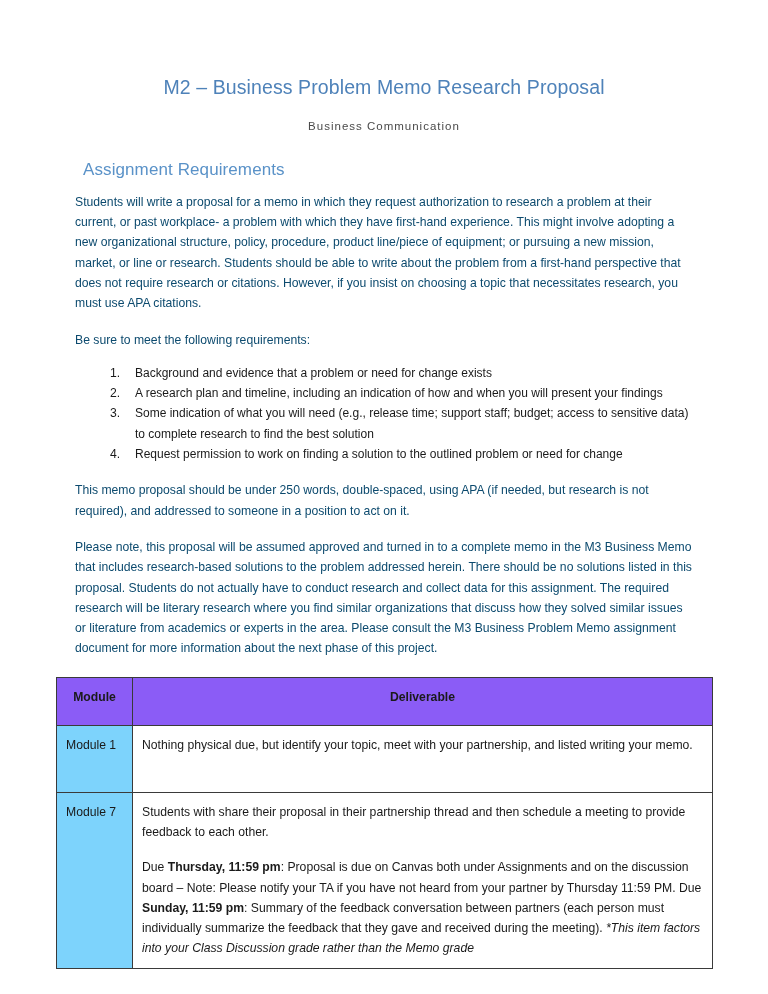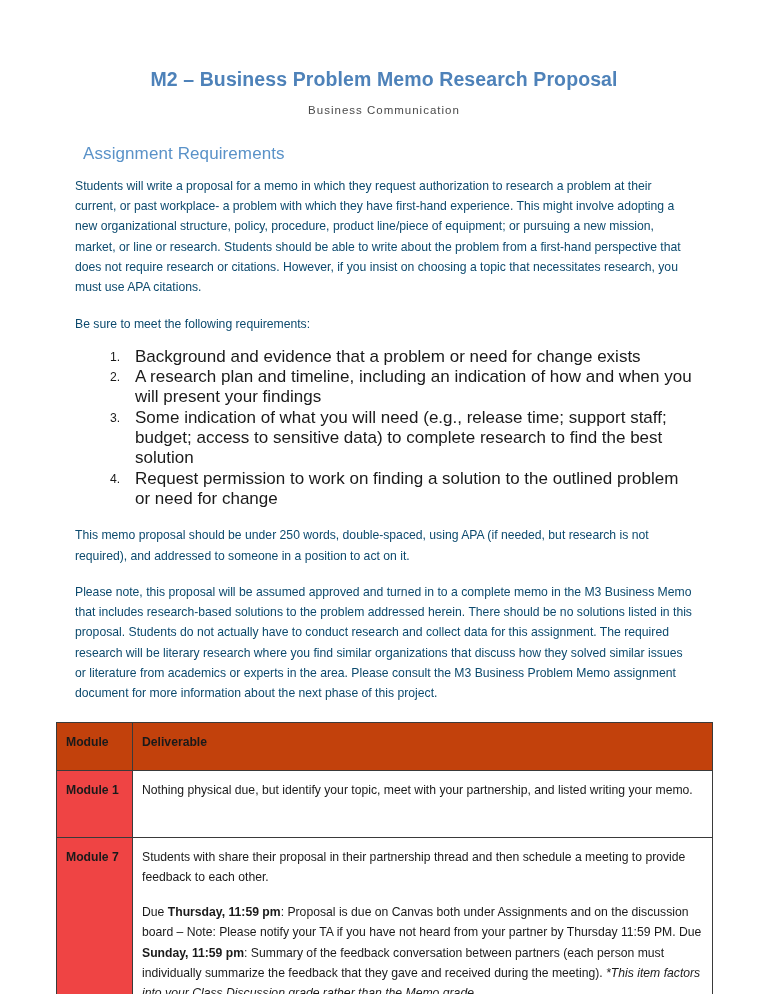--- a/index.html
+++ b/index.html
@@ -26,24 +26,24 @@
 
   .content {
     position: absolute;
     left: 75px;
     top: 0;
     width: 618px;
   }
 
   
   .doc-title {
-    margin: 8px;
+    margin: 16px;
     padding-top: 59px;
     font-size: 19.5px;
-    font-weight: bold;
+    font-weight: normal;
     line-height: 1.25;
     text-align: center;
     color: #4e82b9;
     letter-spacing: 0.1px;
   }
   .doc-subtitle {
     margin: 0;
     padding-top: 5px;
     font-size: 11.5px;
     font-weight: normal;
@@ -79,21 +79,21 @@
   ol.req-list {
     margin: 0;
     padding: 13px 0 0 0;
     list-style: none;
     counter-reset: reqitem;
   }
   ol.req-list > li {
     position: relative;
     counter-increment: reqitem;
     padding-left: 60px;
-    font-size: 17px;
+    font-size: 12px;
     line-height: 20.3px;
     color: #1a1a1a;
   }
   ol.req-list > li::before {
     content: counter(reqitem) ".";
     position: absolute;
     left: 35px;
     top: 0;
     width: 18px;
     text-align: left;
@@ -117,29 +117,30 @@
     vertical-align: top;
     padding: 9px 9px 9px 9px;
     font-size: 12.2px;
     line-height: 20.3px;
     text-align: left;
   }
   table.schedule col.c-module { width: 76px; }
   table.schedule col.c-deliv  { width: 580px; }
 
   table.schedule thead th {
-    background: #c2410c;
+    background: #8b5cf6;
     font-weight: bold;
     height: 22px;
     padding-top: 9px;
     padding-bottom: 16px;
+    text-align: center;
   }
   td.module-cell {
-    background: #ef4444;
-    font-weight: bold;
+    background: #7dd3fc;
+    font-weight: normal;
     white-space: nowrap;
   }
   td.deliv-cell {
     background: #ffffff;
   }
   td.deliv-cell p {
     margin: 0;
   }
   td.deliv-cell p + p {
     margin-top: 15px;

